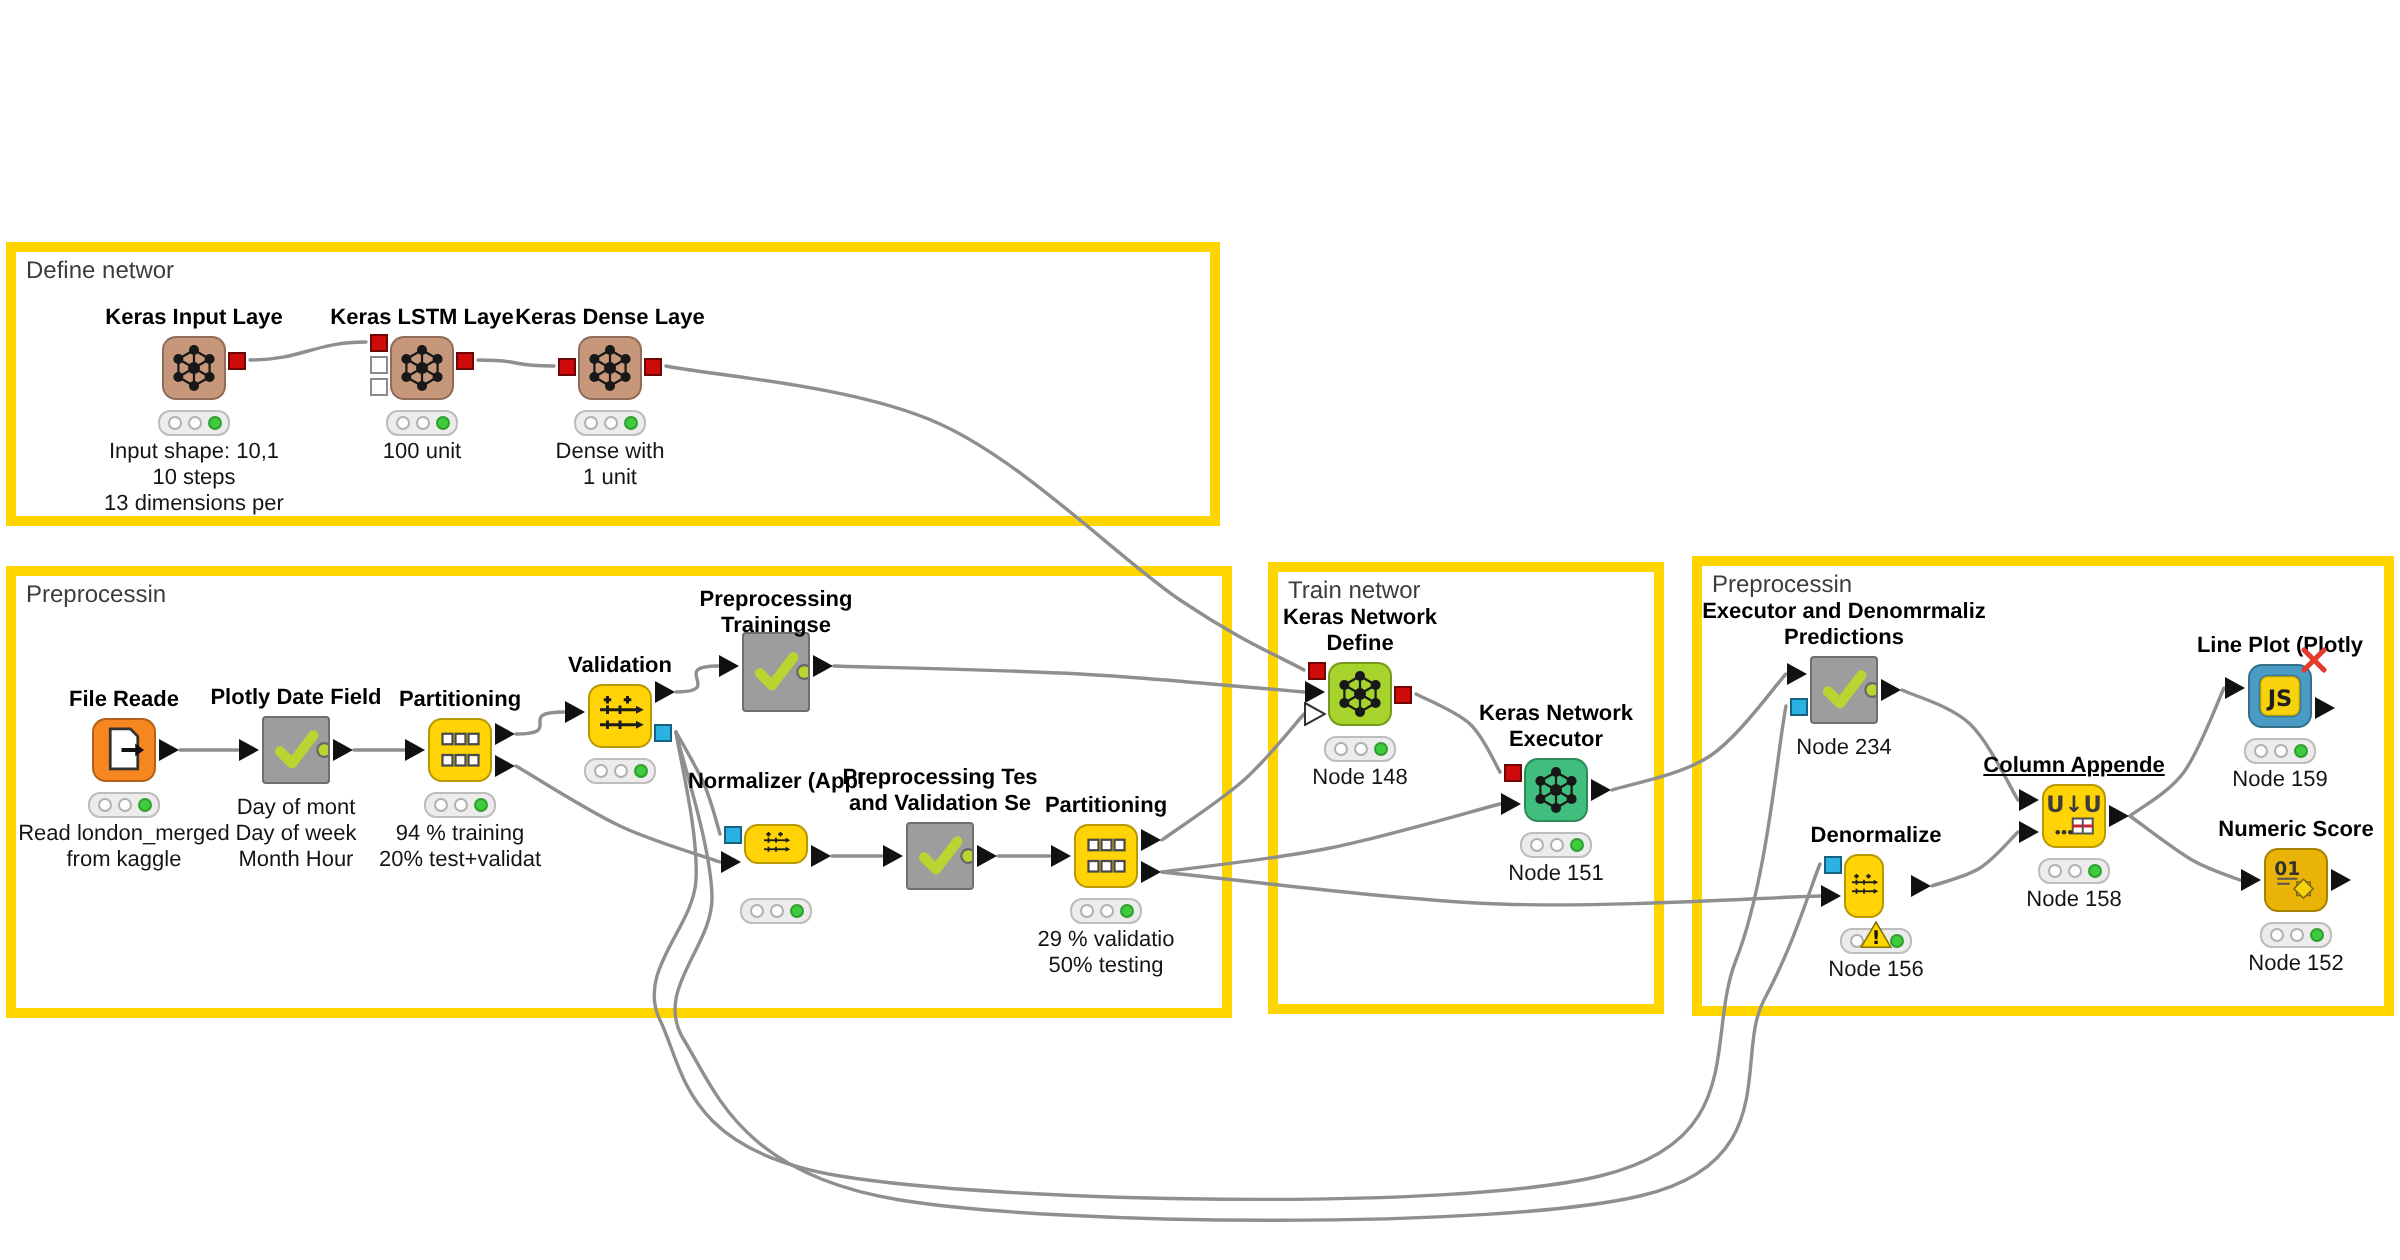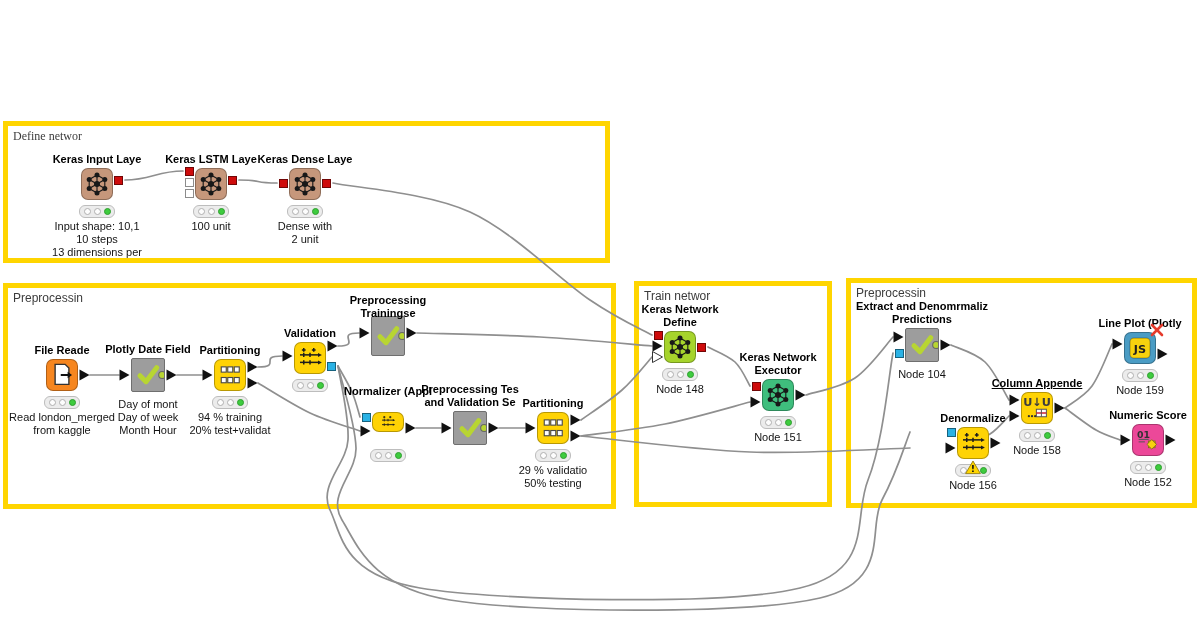--- a/index.html
+++ b/index.html
@@ -25,21 +25,21 @@
          justify-content:center;gap:3px;}
   .dot{width:7px;height:7px;border-radius:50%;background:#fdfdfd;border:1px solid #b0b0b0;box-sizing:border-box;}
   .dot.on{background:#3ecc3e;border-color:#2f9e2f;}
   .overlay{position:absolute;line-height:0;}
 </style>
 </head>
 <body>
 
 <div id="canvas">
   <div id="annotations">
-      <div class="annotation" style="left: 3px; top: 121px; width: 607px; height: 142px; border-color: rgb(255, 213, 0); font-family: Liberation Serif, serif;"><span class="ann-label">Define networ</span></div>
+      <div class="annotation" style="left: 3px; top: 121px; width: 607px; height: 142px; border-color: rgb(255, 213, 0);"><span class="ann-label">Define networ</span></div>
       <div class="annotation" style="left: 3px; top: 283px; width: 613px; height: 226px; border-color: rgb(255, 213, 0);"><span class="ann-label">Preprocessin</span></div>
       <div class="annotation" style="left: 634px; top: 281px; width: 198px; height: 226px; border-color: rgb(255, 213, 0);"><span class="ann-label">Train networ</span></div>
       <div class="annotation" style="left: 846px; top: 278px; width: 351px; height: 230px; border-color: rgb(255, 213, 0);"><span class="ann-label">Preprocessin</span></div>
     </div>
   <svg id="wires" width="1200" height="630">
       <path d="M125,180 C151.1,180 156.9,171 183,171" stroke="#8F8F8F" stroke-width="1.7"></path>
       <path d="M239,180 C264,180 252,183 277,183" stroke="#8F8F8F" stroke-width="1.7"></path>
       <path d="M333,183 C355.8,187.8 427.2,192.5 470,212 C512.8,231.5 559.7,279.5 590,300 C620.3,320.5 641.7,329.2 652,335" stroke="#8F8F8F" stroke-width="1.7"></path>
       <path d="M90,375 C115,375 94,375 119,375" stroke="#8F8F8F" stroke-width="1.7"></path>
       <path d="M177,375 C202,375 177,375 202,375" stroke="#8F8F8F" stroke-width="1.7"></path>
@@ -183,21 +183,21 @@
         <div class="nlabel" style="left: -94px; bottom: 34px;">
           <div>Keras Dense Laye</div>
         </div>
         <div class="light" style="left: -2px; top: 37px;">
           <span class="dot"></span>
           <span class="dot"></span>
           <span class="dot on"></span>
         </div>
         <div class="nsub" style="left: -99px; top: 52px;">
           <div>Dense with</div>
-          <div>2 unit</div>
+          <div>1 unit</div>
         </div>
       </div>
       <div class="node" style="left: 46px; top: 359px; width: 32px; height: 32px;">
         <div class="icon" style="background: rgb(246, 134, 31);">
           <svg viewBox="0 0 24 24">
             <path d="M6.5 3.5 h8 l3 3 v13 h-11 z" fill="#fff" stroke="#333" stroke-width="1.1"></path>
             <path d="M11 12 h7" stroke="#111" stroke-width="1.6"></path>
             <path d="M16.5 9.4 L20 12 L16.5 14.6 z" fill="#111"></path>
           </svg>
         </div>
@@ -516,28 +516,28 @@
           </svg>
         </div>
         <div class="port" style="left: -12px; top: 3px;"><svg width="11" height="12" viewBox="0 0 11 12">
             <polygon points="0.5,0.5 10.5,6 0.5,11.5" fill="#111"></polygon>
           </svg></div>
         <div class="port port-sq" style="left: -10px; top: 21px; background: rgb(42, 178, 229);"></div>
         <div class="port" style="left: 35px; top: 11px;"><svg width="11" height="12" viewBox="0 0 11 12">
             <polygon points="0.5,0.5 10.5,6 0.5,11.5" fill="#111"></polygon>
           </svg></div>
         <div class="nlabel" style="left: -93px; bottom: 36px;">
-          <div>Extract and Denomrmaliz</div>
+          <div>Executor and Denomrmaliz</div>
           <div>Predictions</div>
         </div>
         <div class="nsub" style="left: -98px; top: 40px;">
-          <div>Node 104</div>
-        </div>
-      </div>
-      <div class="node" style="left: 957px; top: 427px; width: 32px; height: 32px;">
+          <div>Node 234</div>
+        </div>
+      </div>
+      <div class="node" style="left: 922px; top: 427px; width: 20px; height: 32px;">
         <div class="icon" style="background: rgb(255, 211, 5);">
           <svg viewBox="0 0 24 24">
             <g stroke="#1d1d1d" stroke-width="1.2" fill="none">
               <path d="M4 9.5 H19"></path>
               <path d="M4 15.5 H19"></path>
               <path d="M7 7.8 V11.2"></path>
               <path d="M12 7.8 V11.2"></path>
               <path d="M7 13.8 V17.2"></path>
               <path d="M12 13.8 V17.2"></path>
               <path d="M7 4 v3 M5.5 5.5 h3"></path>
@@ -630,21 +630,21 @@
             <g stroke="#E53B2C" stroke-width="2.6" stroke-linecap="round">
               <line x1="2" y1="2" x2="12" y2="12"></line>
               <line x1="12" y1="2" x2="2" y2="12"></line>
             </g>
           </svg></div>
         <div class="nsub" style="left: -99px; top: 52px;">
           <div>Node 159</div>
         </div>
       </div>
       <div class="node" style="left: 1132px; top: 424px; width: 32px; height: 32px;">
-        <div class="icon" style="background: #ec4899;">
+        <div class="icon" style="background: #eab308;">
           <svg viewBox="0 0 24 24">
             <text x="8.5" y="10" font-size="7.5" font-weight="bold" fill="#333" text-anchor="middle" font-family="DejaVu Sans, sans-serif">01</text>
             <path d="M4.5 11.5 h8 M4.5 13.5 h5" stroke="#555" stroke-width="0.8"></path>
             <g fill="#F7D20E" stroke="#7a6614" stroke-width="0.6" transform="translate(15,15.5)">
               <rect x="-2.7" y="-2.7" width="5.4" height="5.4"></rect>
               <rect x="-2.7" y="-2.7" width="5.4" height="5.4" transform="rotate(45)"></rect>
             </g>
           </svg>
         </div>
         <div class="port" style="left: -12px; top: 10px;"><svg width="11" height="12" viewBox="0 0 11 12">

